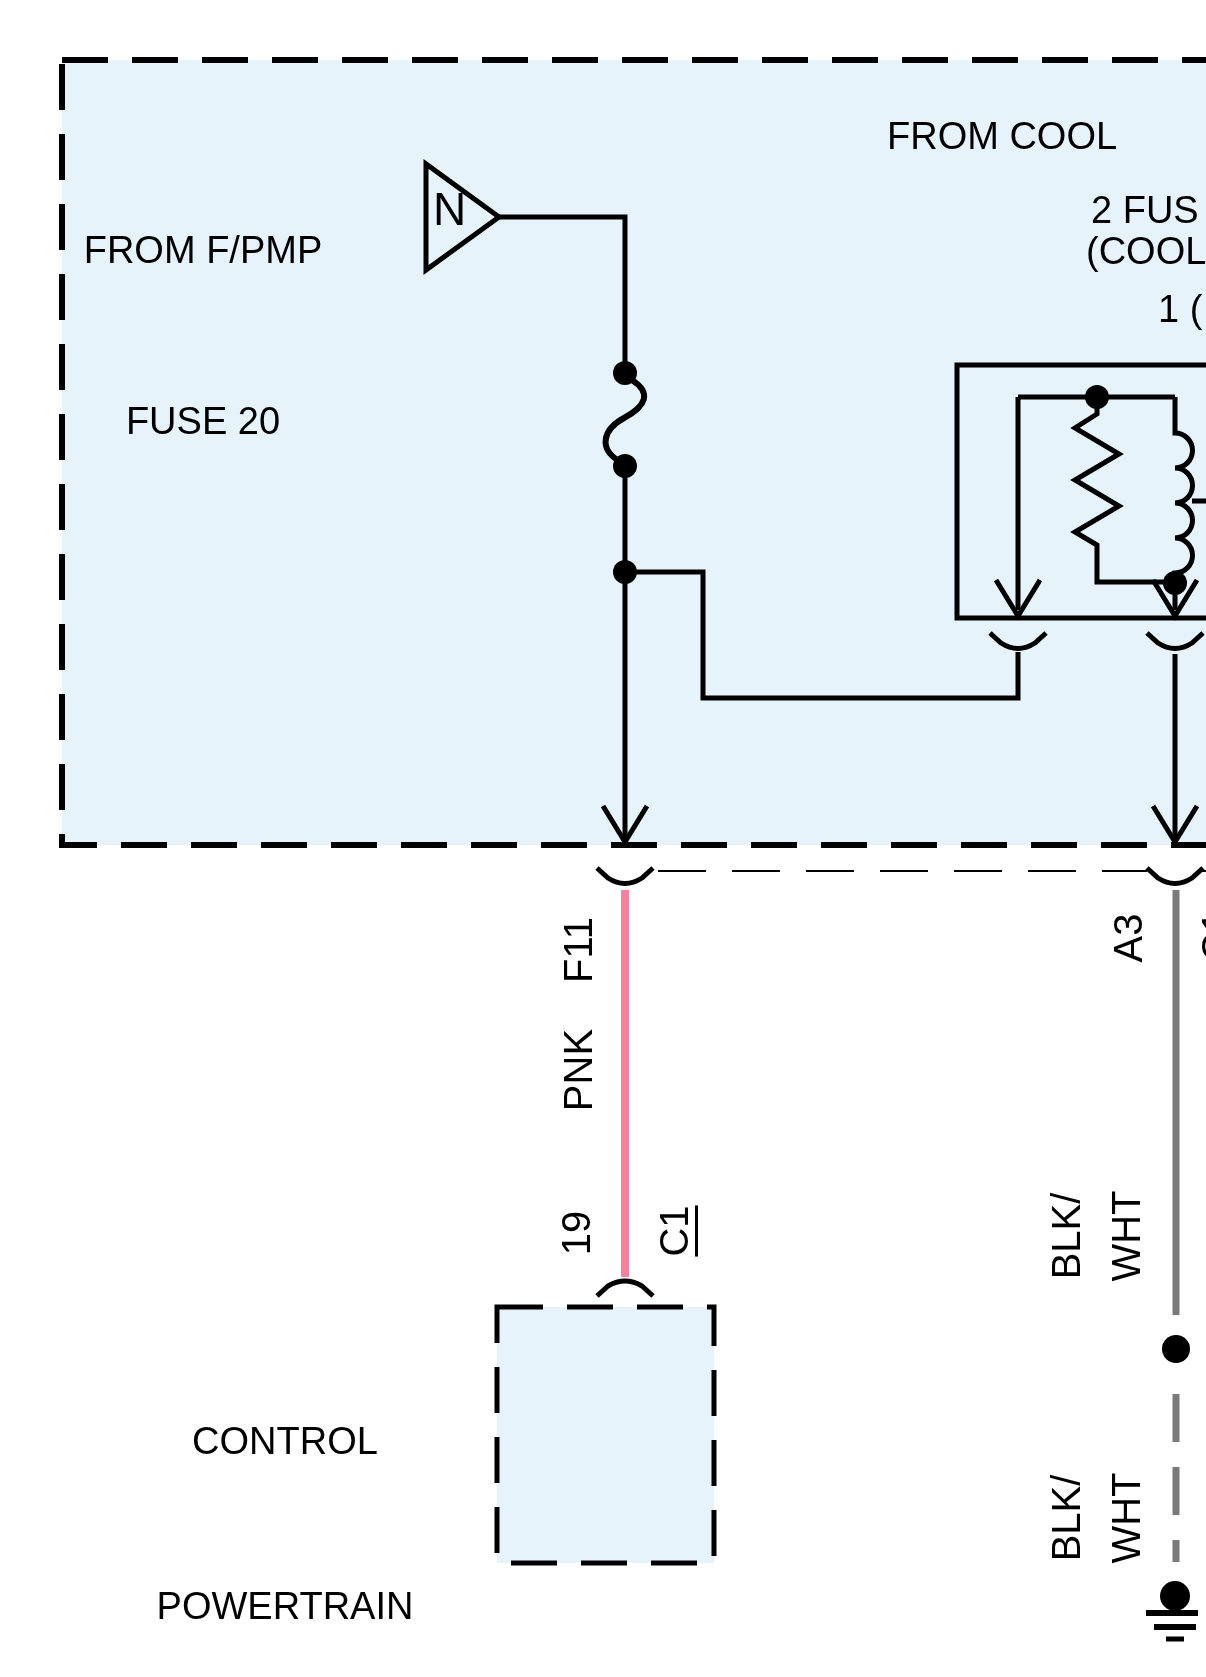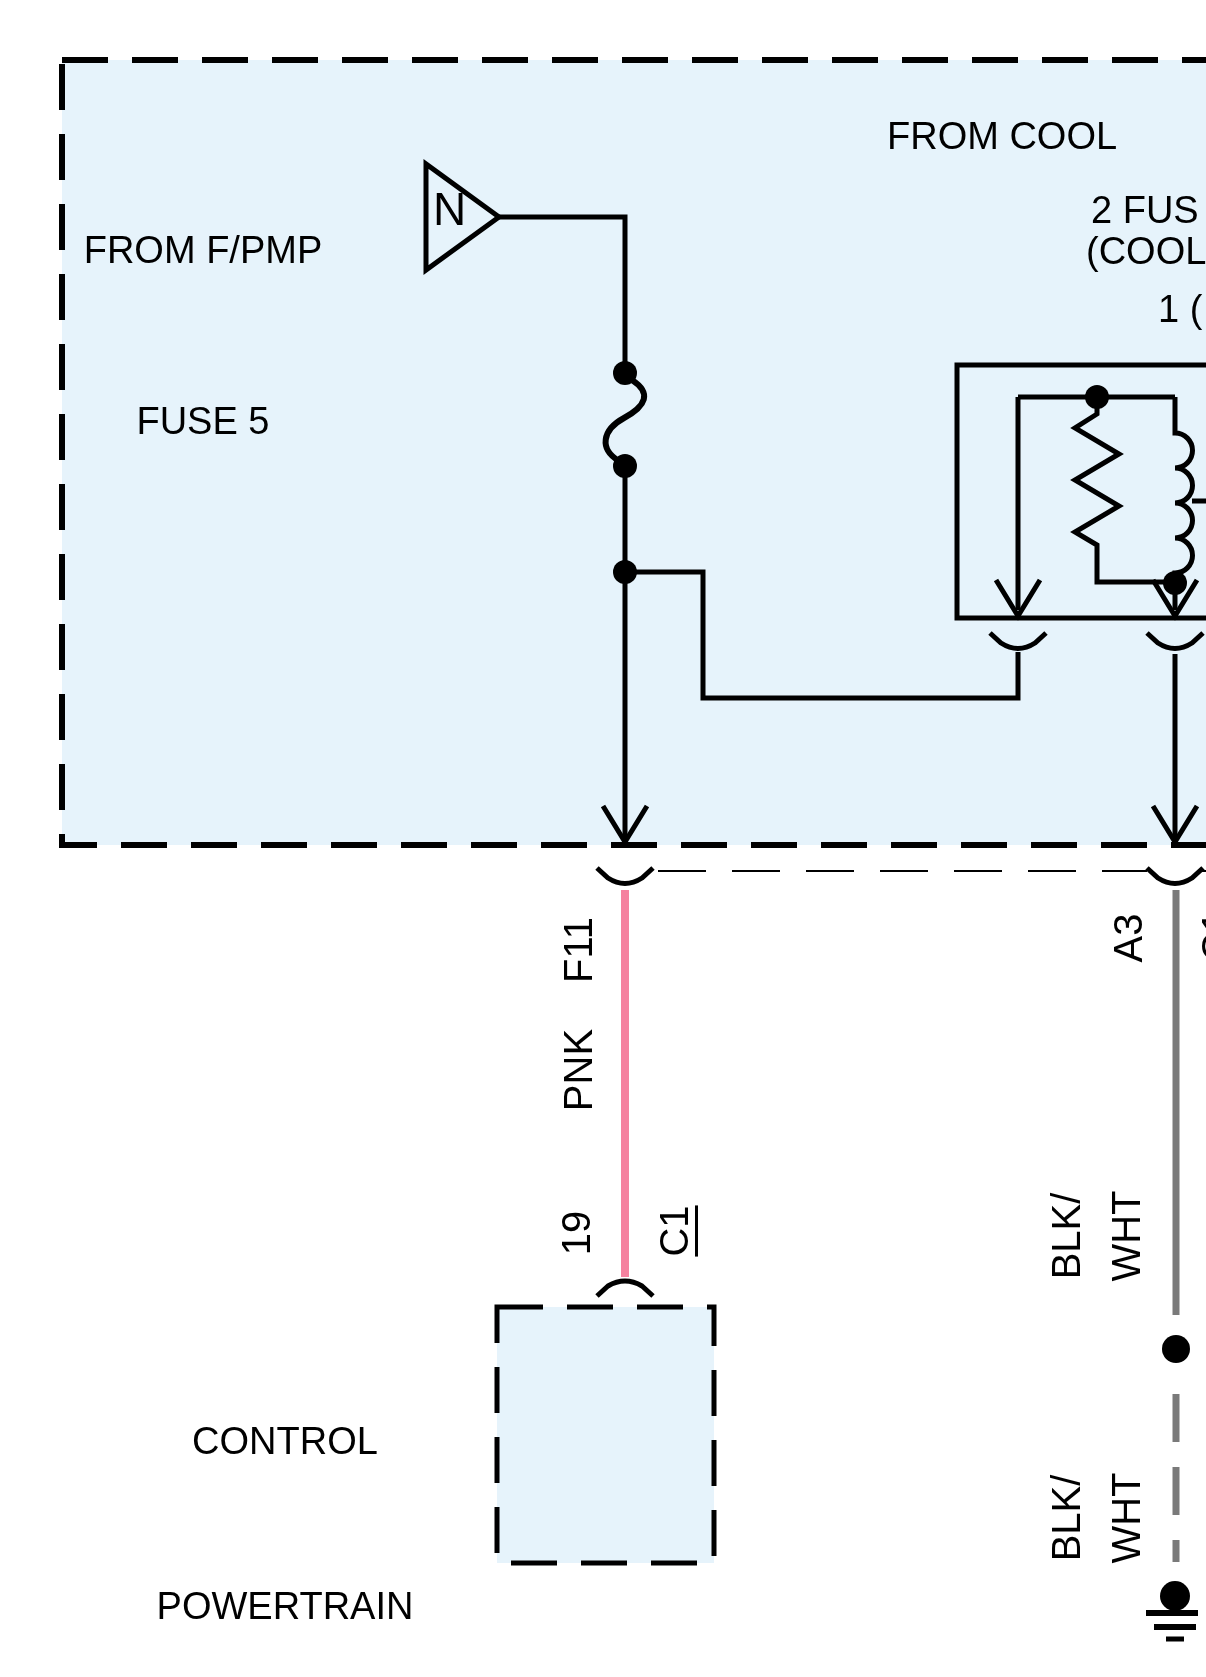--- a/index.html
+++ b/index.html
@@ -80,21 +80,21 @@
     <g>
       <circle cx="1175" cy="1596" r="15" fill="#000"></circle>
       <path d="M 1146,1613 H 1198" stroke="#000" stroke-width="6"></path>
       <path d="M 1154,1627 H 1196" stroke="#000" stroke-width="6"></path>
       <path d="M 1166,1639 H 1184" stroke="#000" stroke-width="5"></path>
     </g>
   </svg>
 
   <div class="t right" style="left:0;top:108px;width:406px;">
     <div>FROM F/PMP</div>
-    <div>FUSE 5</div>
+    <div>FUSE 20</div>
   </div>
 
   <div class="nlabel" style="left:433px;top:186px;">N</div>
 
   <div class="t" style="left:887px;top:108px;">FROM COOL</div>
   <div class="t" style="left:1091px;top:166px;margin-top:16px;">2 FUS</div>
   <div class="t" style="left:1086px;top:223px;">(COOL</div>
   <div class="t" style="left:1158px;top:281px;">1 (</div>
 
   <div class="t" style="left:658px;top:344px;">

